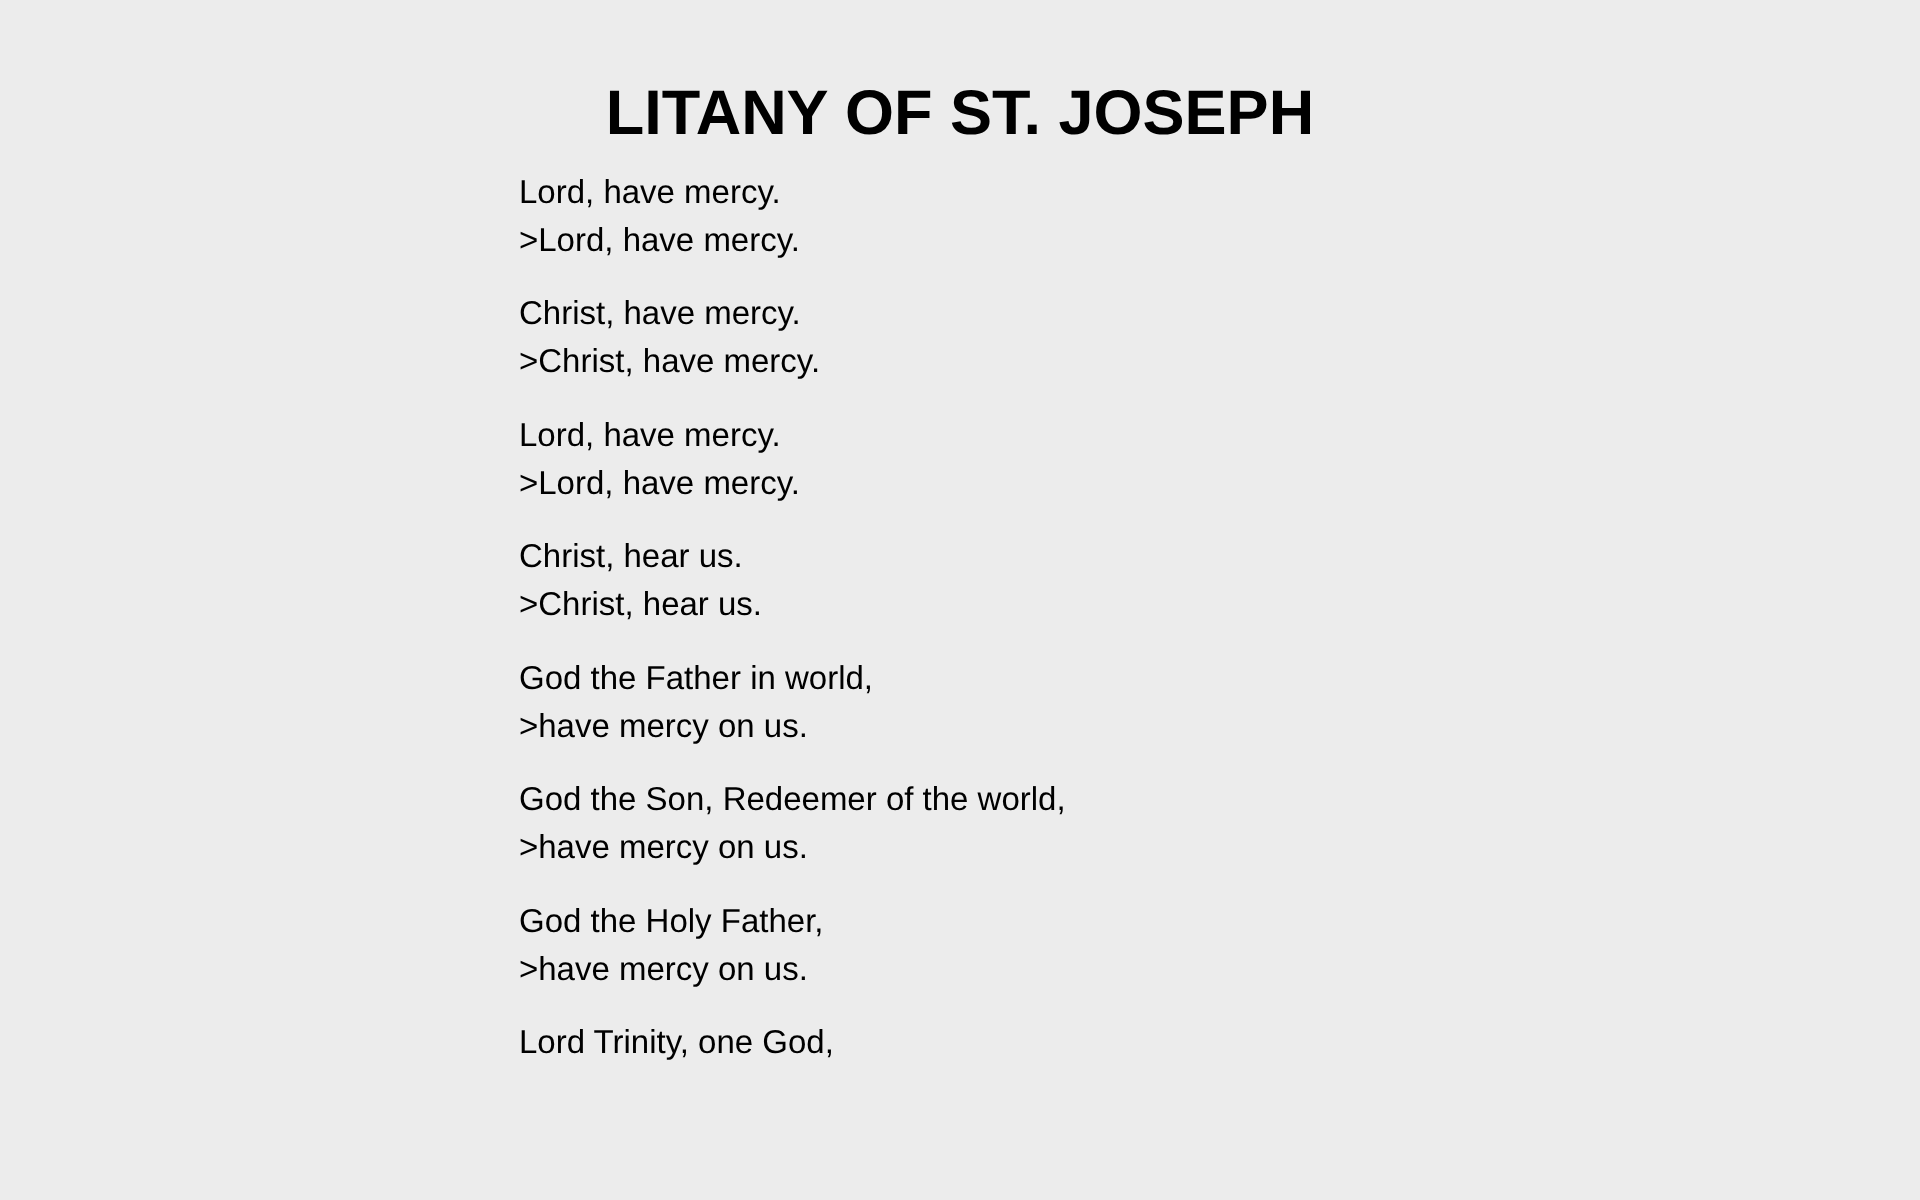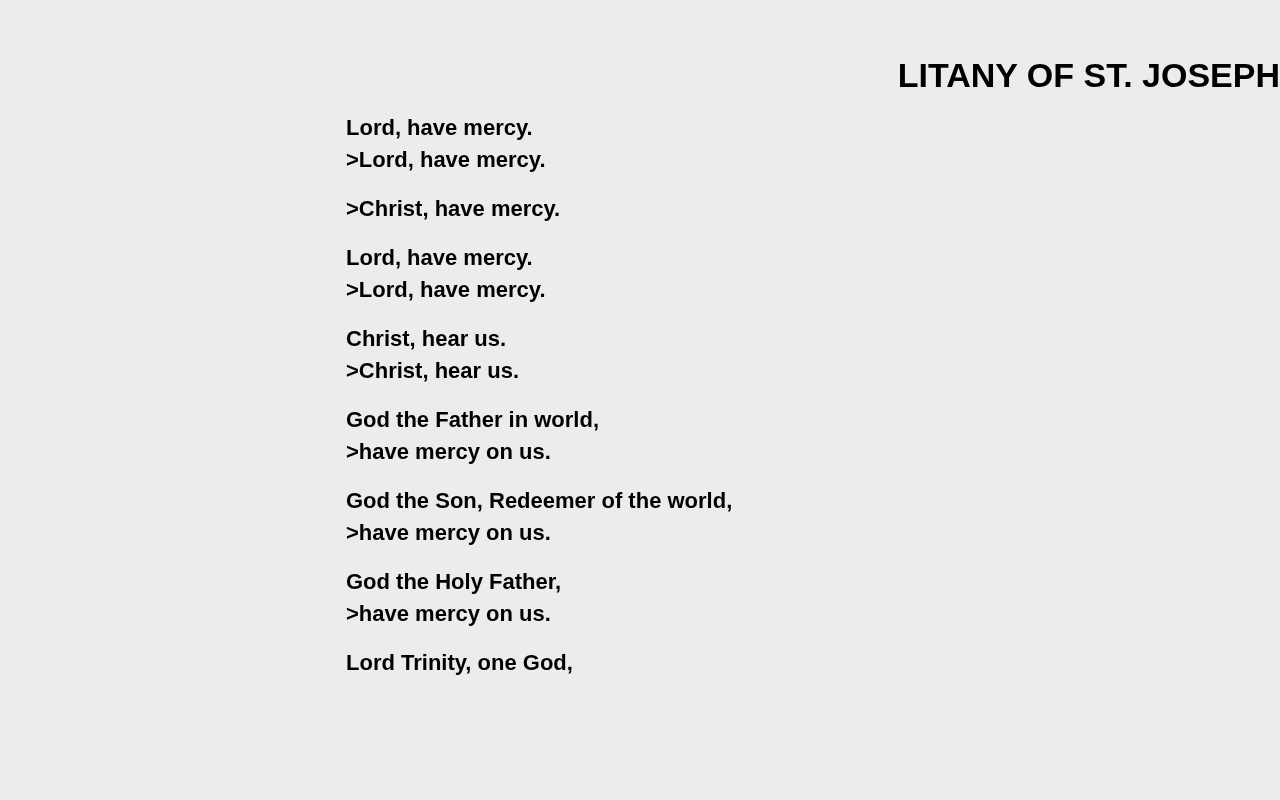--- a/index.html
+++ b/index.html
@@ -5,43 +5,44 @@
   html, body { margin: 0; padding: 0; }
   body {
     width: 1280px; height: 800px; overflow: hidden;
     background: #ececec;
     font-family: "Liberation Sans", sans-serif;
     color: #000;
   }
   .page { position: relative; width: 1280px; }
   h1 {
     position: absolute; left: 0; width: 1280px; top: 55px;
-    margin: 0; text-align: right;
-    font-size: 34px; font-weight: bold; line-height: 40px;
+    margin: 0; text-align: center;
+    font-size: 42px; font-weight: bold; line-height: 40px;
   }
   .litany {
     position: absolute; left: 346px; top: 112px;
   }
   .block { margin: 0 0 17px 0; }
   .line {
-    font-size: 22px; font-weight: bold; line-height: 32px;
+    font-size: 22px; font-weight: normal; line-height: 32px;
     white-space: nowrap;
   }
 </style>
 </head>
 <body>
 
 <div class="page">
   <h1>LITANY OF ST. JOSEPH</h1>
   <div class="litany">
     <div class="block">
       <div class="line">Lord, have mercy.</div>
       <div class="line">&gt;Lord, have mercy.</div>
     </div>
     <div class="block">
+      <div class="line">Christ, have mercy.</div>
       <div class="line">&gt;Christ, have mercy.</div>
     </div>
     <div class="block">
       <div class="line">Lord, have mercy.</div>
       <div class="line">&gt;Lord, have mercy.</div>
     </div>
     <div class="block">
       <div class="line">Christ, hear us.</div>
       <div class="line">&gt;Christ, hear us.</div>
     </div>

